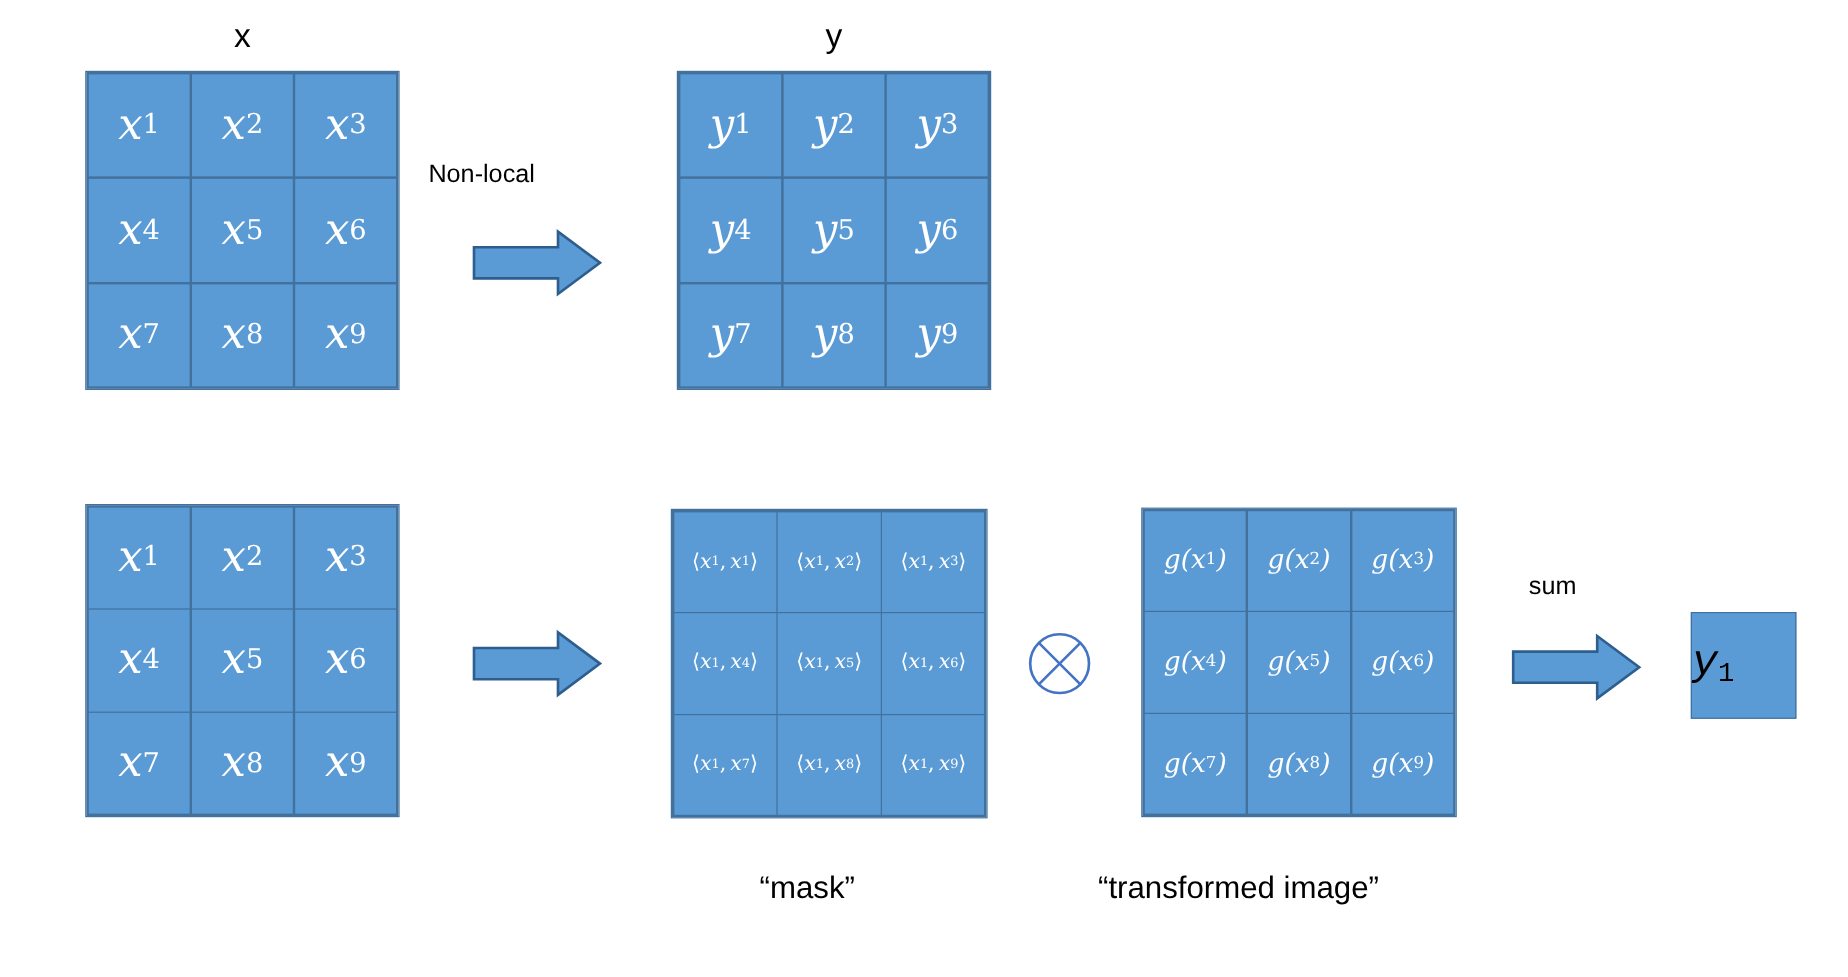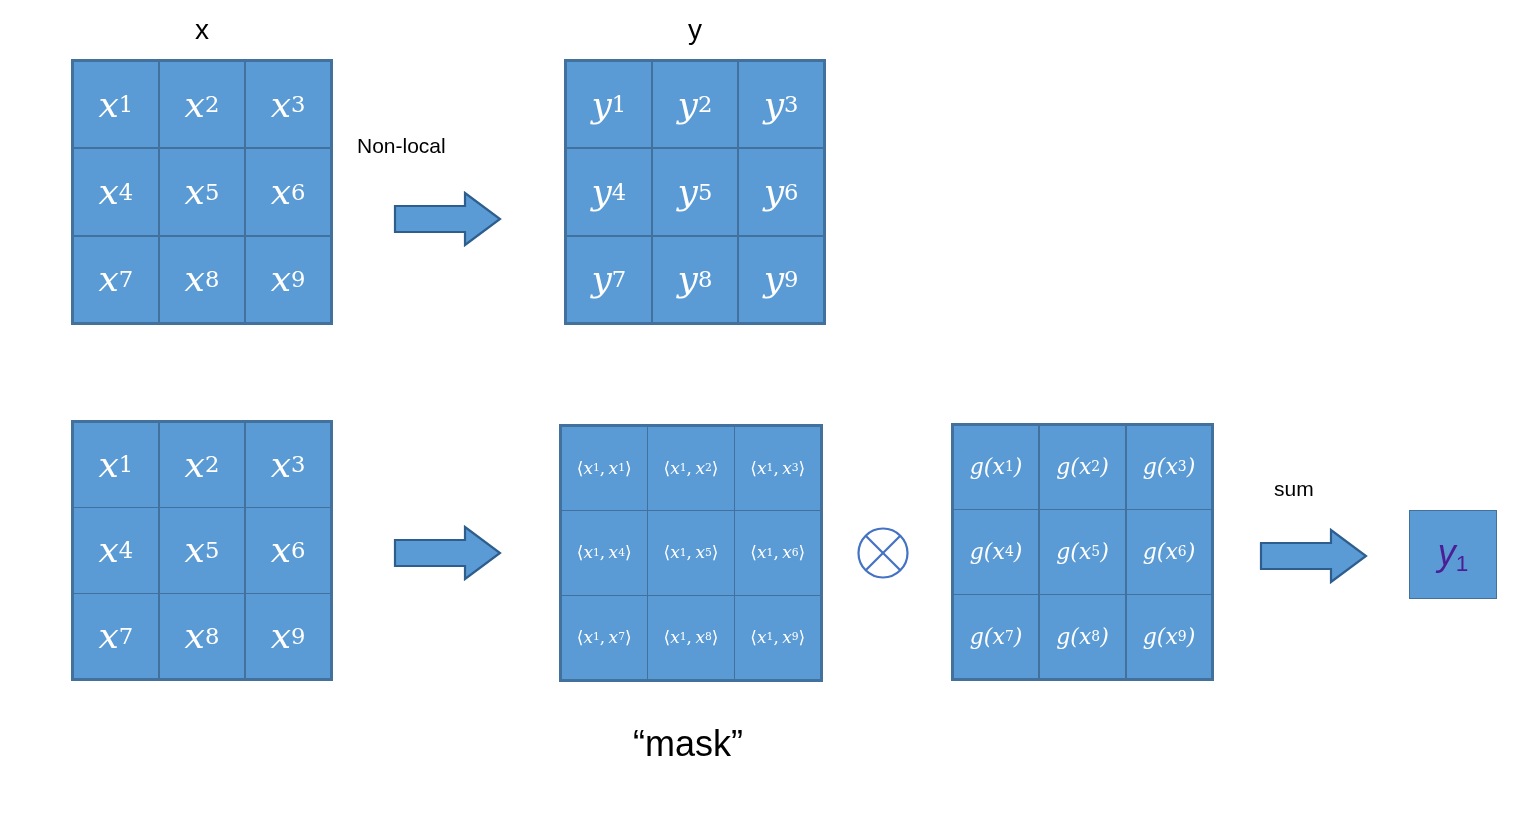--- a/index.html
+++ b/index.html
@@ -51,42 +51,41 @@
   .it  { font-style: italic; }
 
   
   .single-box {
     position: absolute;
     background: #5B9BD5;
     border: 1.6px solid #41719C;
     box-sizing: border-box;
     display: flex;
     align-items: center;
-    justify-content: center;
-    color: #4c1d95;
-    font-family: Liberation Sans, sans-serif;
+    color: #000000;
+    font-family: Liberation Mono, monospace;
     font-style: italic;
     font-size: 36px;
     line-height: 1;
   }
 
   
   .label {
     position: absolute;
     color: #000000;
     font-family: "Liberation Sans", sans-serif;
     white-space: nowrap;
     line-height: 1;
   }
   .label.top-var {
     font-size: 28px;
     text-align: center;
   }
   .label.arrow-label { font-size: 21px; }
-  .label.caption { font-size: 36px; }
+  .label.caption { font-size: 26px; }
 
   
   .arrow {
     position: absolute;
   }
   .arrow svg { display: block; }
 
   .tensor {
     position: absolute;
   }
@@ -270,14 +269,15 @@
       <polygon points="2,16 72,16 72,3 107,29 72,55 72,42 2,42" fill="#5B9BD5" stroke="#2E5E8E" stroke-width="2.2" stroke-linejoin="miter"></polygon>
     </svg>
   </div>
 
   <div class="single-box" style="left:1409px; top:510px; width:88px; height:89px;">
     <span><span class="it">y</span><span class="sub">1</span></span>
   </div>
 
   <div class="label caption" style="left:633px; top:726px;">“mask”</div>
 
+  <div class="label caption" style="left:915px; top:726px;">“transformed image”</div>
 
 </div>
 
 </body></html>

